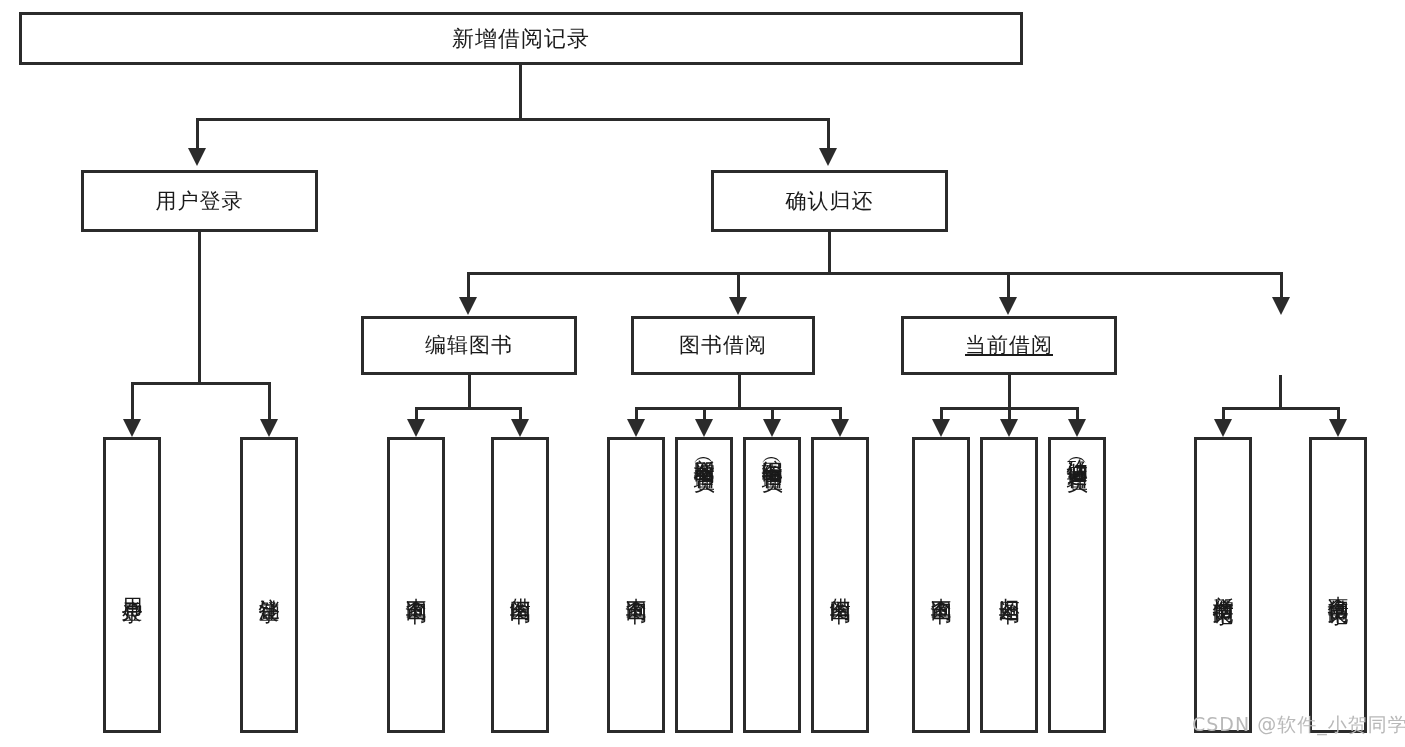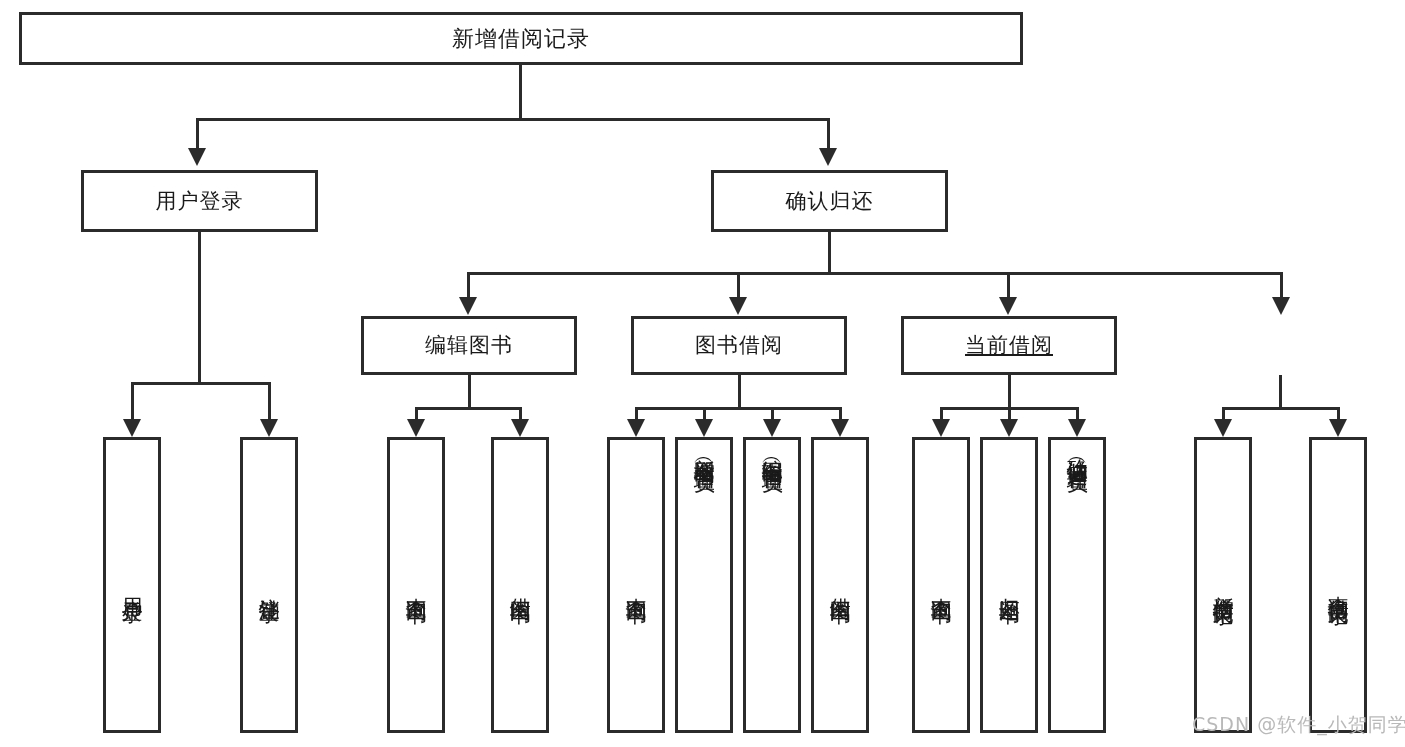--- a/index.html
+++ b/index.html
@@ -115,21 +115,21 @@
   <div class="vline" style="left:737px; top:272px; height:25px;"></div>
   <div class="arrow" style="left:729px; top:297px;"></div>
   <div class="vline" style="left:1007px; top:272px; height:25px;"></div>
   <div class="arrow" style="left:999px; top:297px;"></div>
   <div class="vline" style="left:1280px; top:272px; height:25px;"></div>
   <div class="arrow" style="left:1272px; top:297px;"></div>
 
   <div class="node" style="left:361px; top:316px; width:216px; height:59px;">
     <span class="label">编辑图书</span>
   </div>
-  <div class="node" style="left:631px; top:316px; width:216px; height:59px;">
+  <div class="node" style="left:631px; top:316px; width:184px; height:59px;">
     <span class="label">图书借阅</span>
   </div>
   <div class="node" style="left:901px; top:316px; width:216px; height:59px;text-decoration:underline;">
     <span class="label">当前借阅</span>
   </div>
 
   <div class="vline" style="left:468px; top:375px; height:32px;"></div>
   <div class="hline" style="left:415px; top:407px; width:107px;"></div>
   <div class="vline" style="left:415px; top:407px; height:12px;"></div>
   <div class="arrow" style="left:407px; top:419px;"></div>

